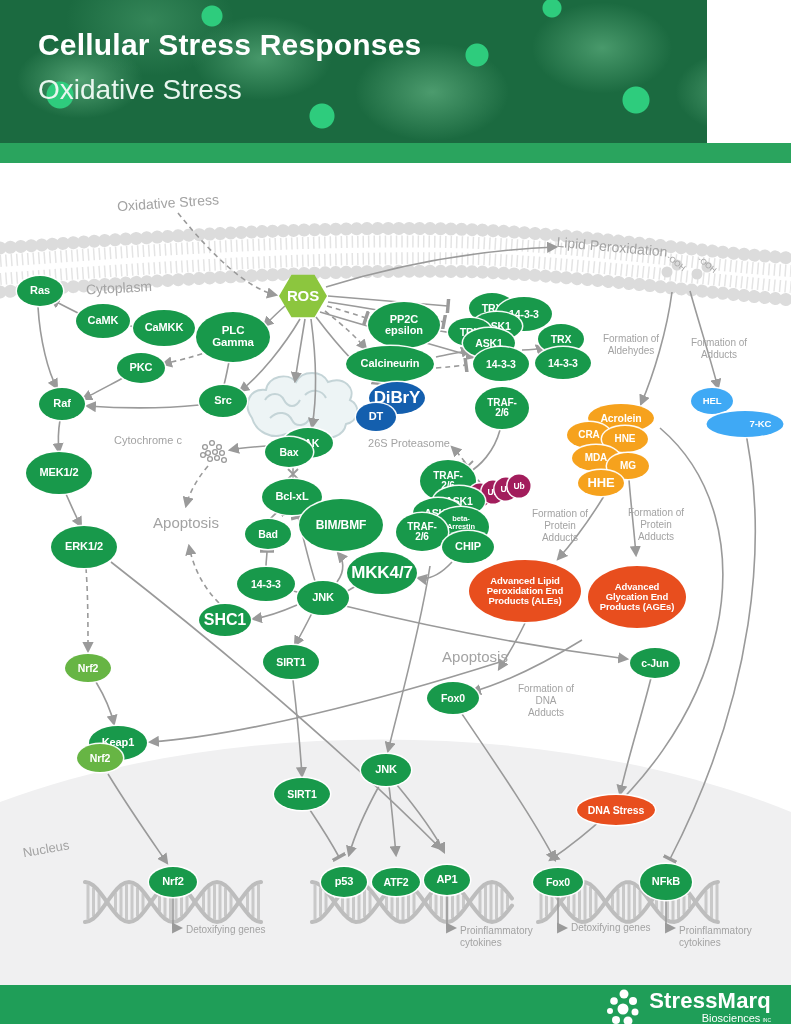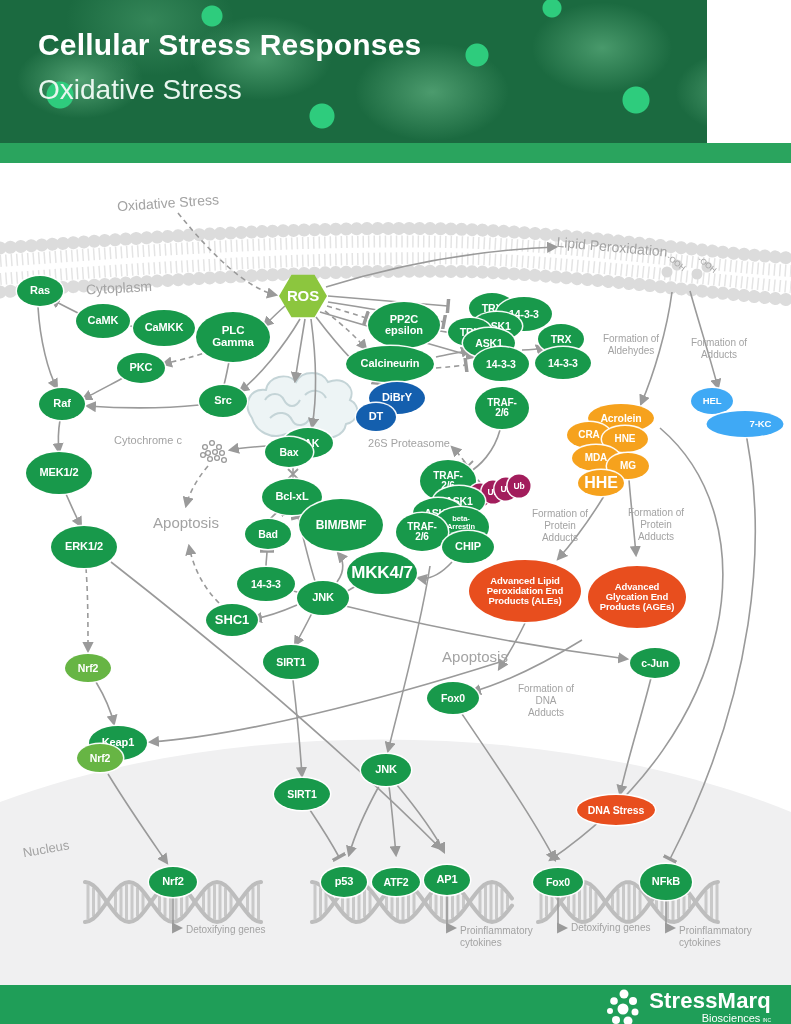--- a/index.html
+++ b/index.html
@@ -327,62 +327,62 @@
       <div class="node green" style="left: 223px; top: 401px; width: 48px; height: 32px; font-size: 11px;">Src</div>
       <div class="node green" style="left: 59px; top: 473px; width: 66px; height: 42px; font-size: 11px;">MEK1/2</div>
       <div class="node green" style="left: 84px; top: 547px; width: 66px; height: 42px; font-size: 11px;">ERK1/2</div>
       <div class="node glight" style="left: 88px; top: 668px; width: 46px; height: 28px; font-size: 10.5px;">Nrf2</div>
       <div class="node green" style="left: 118px; top: 743px; width: 58px; height: 34px; font-size: 11px;">Keap1</div>
       <div class="node glight" style="left: 100px; top: 758px; width: 46px; height: 28px; font-size: 10.5px;">Nrf2</div>
       <div class="node ros" style="left: 303px; top: 296px; width: 48px; height: 46px; font-size: 15px;">ROS</div>
       <div class="node green" style="left: 404px; top: 325px; width: 72px; height: 46px; font-size: 11px;">PP2C
 epsilon</div>
       <div class="node green" style="left: 390px; top: 364px; width: 88px; height: 36px; font-size: 11px;">Calcineurin</div>
-      <div class="node blue" style="left: 397px; top: 398px; width: 56px; height: 32px; font-size: 11px;">DiBrY</div>
+      <div class="node blue" style="left: 397px; top: 398px; width: 56px; height: 32px; font-size: 17px;">DiBrY</div>
       <div class="node blue" style="left: 376px; top: 417px; width: 40px; height: 28px; font-size: 11px;">DT</div>
       <div class="node green" style="left: 492px; top: 308px; width: 46px; height: 30px; font-size: 10.5px;">TRX</div>
       <div class="node green" style="left: 524px; top: 314px; width: 56px; height: 34px; font-size: 10.5px;">14-3-3</div>
       <div class="node green" style="left: 497px; top: 326px; width: 50px; height: 28px; font-size: 10.5px;">ASK1</div>
       <div class="node green" style="left: 470px; top: 332px; width: 44px; height: 28px; font-size: 10.5px;">TRX</div>
       <div class="node green" style="left: 489px; top: 343px; width: 52px; height: 30px; font-size: 10.5px;">ASK1</div>
       <div class="node green" style="left: 501px; top: 364px; width: 56px; height: 34px; font-size: 10.5px;">14-3-3</div>
       <div class="node green" style="left: 561px; top: 339px; width: 46px; height: 30px; font-size: 10.5px;">TRX</div>
       <div class="node green" style="left: 563px; top: 363px; width: 56px; height: 32px; font-size: 10.5px;">14-3-3</div>
       <div class="node green" style="left: 502px; top: 408px; width: 54px; height: 42px; font-size: 10px;">TRAF-
 2/6</div>
       <div class="node green" style="left: 308px; top: 443px; width: 50px; height: 30px; font-size: 10.5px;">BAK</div>
       <div class="node green" style="left: 289px; top: 452px; width: 48px; height: 30px; font-size: 10.5px;">Bax</div>
       <div class="node green" style="left: 292px; top: 497px; width: 60px; height: 36px; font-size: 11px;">Bcl-xL</div>
       <div class="node green" style="left: 268px; top: 534px; width: 46px; height: 30px; font-size: 10.5px;">Bad</div>
       <div class="node green" style="left: 341px; top: 525px; width: 84px; height: 52px; font-size: 12px;">BIM/BMF</div>
       <div class="node green" style="left: 266px; top: 584px; width: 58px; height: 34px; font-size: 10.5px;">14-3-3</div>
       <div class="node green" style="left: 323px; top: 598px; width: 52px; height: 34px; font-size: 11px;">JNK</div>
       <div class="node green" style="left: 382px; top: 573px; width: 70px; height: 42px; font-size: 17px;">MKK4/7</div>
-      <div class="node green" style="left: 232px; top: 620px; width: 52px; height: 32px; font-size: 13px;">SHC1</div>
+      <div class="node green" style="left: 225px; top: 620px; width: 52px; height: 32px; font-size: 16px;">SHC1</div>
       <div class="node green" style="left: 291px; top: 662px; width: 56px; height: 34px; font-size: 10.5px;">SIRT1</div>
       <div class="node green" style="left: 448px; top: 481px; width: 56px; height: 42px; font-size: 10px;">TRAF-
 2/6</div>
       <div class="node magenta" style="left: 480px; top: 495px; width: 23px; height: 23px; font-size: 8.5px;">Ub</div>
       <div class="node magenta" style="left: 493px; top: 492px; width: 23px; height: 23px; font-size: 8.5px;">Ub</div>
       <div class="node magenta" style="left: 506px; top: 489px; width: 23px; height: 23px; font-size: 8.5px;">Ub</div>
       <div class="node magenta" style="left: 519px; top: 486px; width: 23px; height: 23px; font-size: 8.5px;">Ub</div>
       <div class="node green" style="left: 459px; top: 501px; width: 52px; height: 30px; font-size: 10.5px;">ASK1</div>
       <div class="node green" style="left: 438px; top: 513px; width: 50px; height: 30px; font-size: 10.5px;">ASK1</div>
       <div class="node green" style="left: 461px; top: 527px; width: 56px; height: 40px; font-size: 7.5px;">beta-
 Arrestin
 1/2</div>
       <div class="node green" style="left: 422px; top: 532px; width: 52px; height: 38px; font-size: 10px;">TRAF-
 2/6</div>
       <div class="node green" style="left: 468px; top: 547px; width: 52px; height: 32px; font-size: 11px;">CHIP</div>
       <div class="node orange" style="left: 621px; top: 418px; width: 66px; height: 28px; font-size: 10.5px;">Acrolein</div>
       <div class="node orange" style="left: 589px; top: 435px; width: 44px; height: 26px; font-size: 10px;">CRA</div>
       <div class="node orange" style="left: 625px; top: 439px; width: 46px; height: 26px; font-size: 10px;">HNE</div>
       <div class="node orange" style="left: 596px; top: 458px; width: 48px; height: 26px; font-size: 10px;">MDA</div>
       <div class="node orange" style="left: 628px; top: 466px; width: 42px; height: 26px; font-size: 10px;">MG</div>
-      <div class="node orange" style="left: 601px; top: 483px; width: 46px; height: 26px; font-size: 16px;">HHE</div>
+      <div class="node orange" style="left: 601px; top: 483px; width: 46px; height: 26px; font-size: 13px;">HHE</div>
       <div class="node bluelight" style="left: 712px; top: 401px; width: 42px; height: 26px; font-size: 9.5px;">HEL</div>
       <div class="node bluelight" style="left: 745px; top: 424px; width: 46px; height: 26px; font-size: 9.5px; padding-left: 31px;">7-KC</div>
       <div class="node red" style="left: 525px; top: 591px; width: 112px; height: 62px; font-size: 9.5px;">Advanced Lipid
 Peroxidation End
 Products (ALEs)</div>
       <div class="node red" style="left: 637px; top: 597px; width: 98px; height: 62px; font-size: 9.5px;">Advanced
 Glycation End
 Products (AGEs)</div>
       <div class="node green" style="left: 655px; top: 663px; width: 50px; height: 30px; font-size: 10.5px;">c-Jun</div>
       <div class="node green" style="left: 453px; top: 698px; width: 52px; height: 32px; font-size: 10.5px;">Fox0</div>

